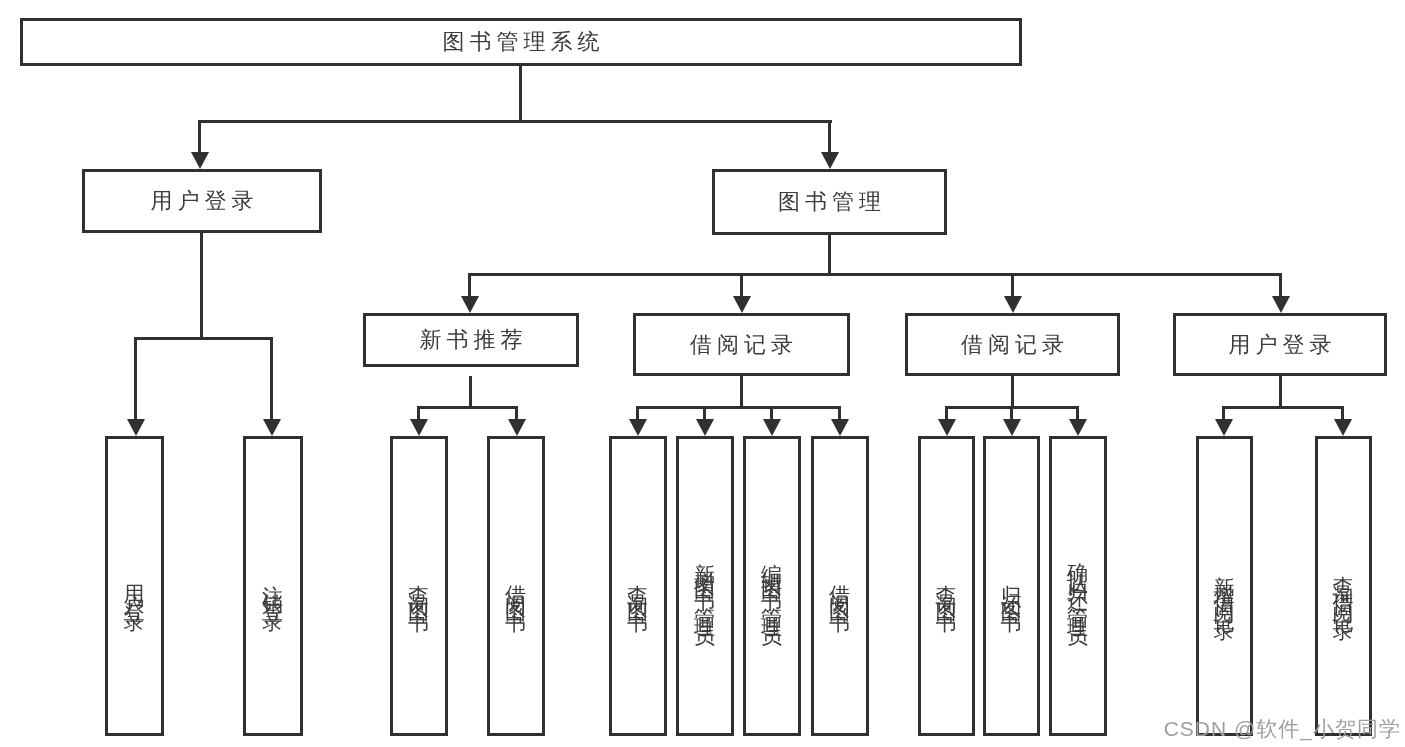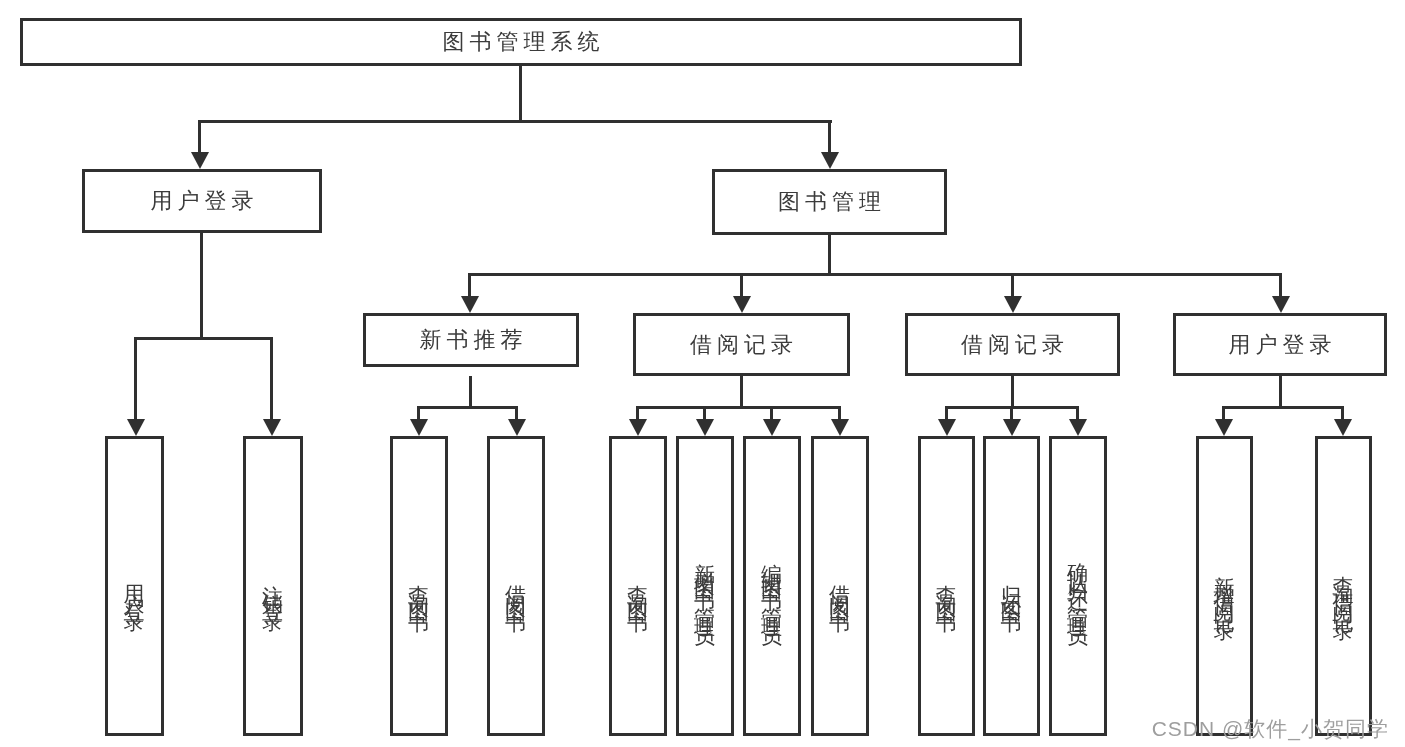--- a/index.html
+++ b/index.html
@@ -38,21 +38,21 @@
     position:absolute;
     left:50%;bottom:-17px;
     margin-left:-9px;
     width:0;height:0;
     border-left:9px solid transparent;
     border-right:9px solid transparent;
     border-top:17px solid var(--line);
   }
   #watermark{
     position:absolute;
-    right:24px;bottom:4px;
+    right:12px;bottom:4px;
     font-size:21px;
     color:#9e9e9e;
     letter-spacing:1px;
     white-space:nowrap;
     text-align:right;
   }
 </style>
 </head>
 <body>
 

